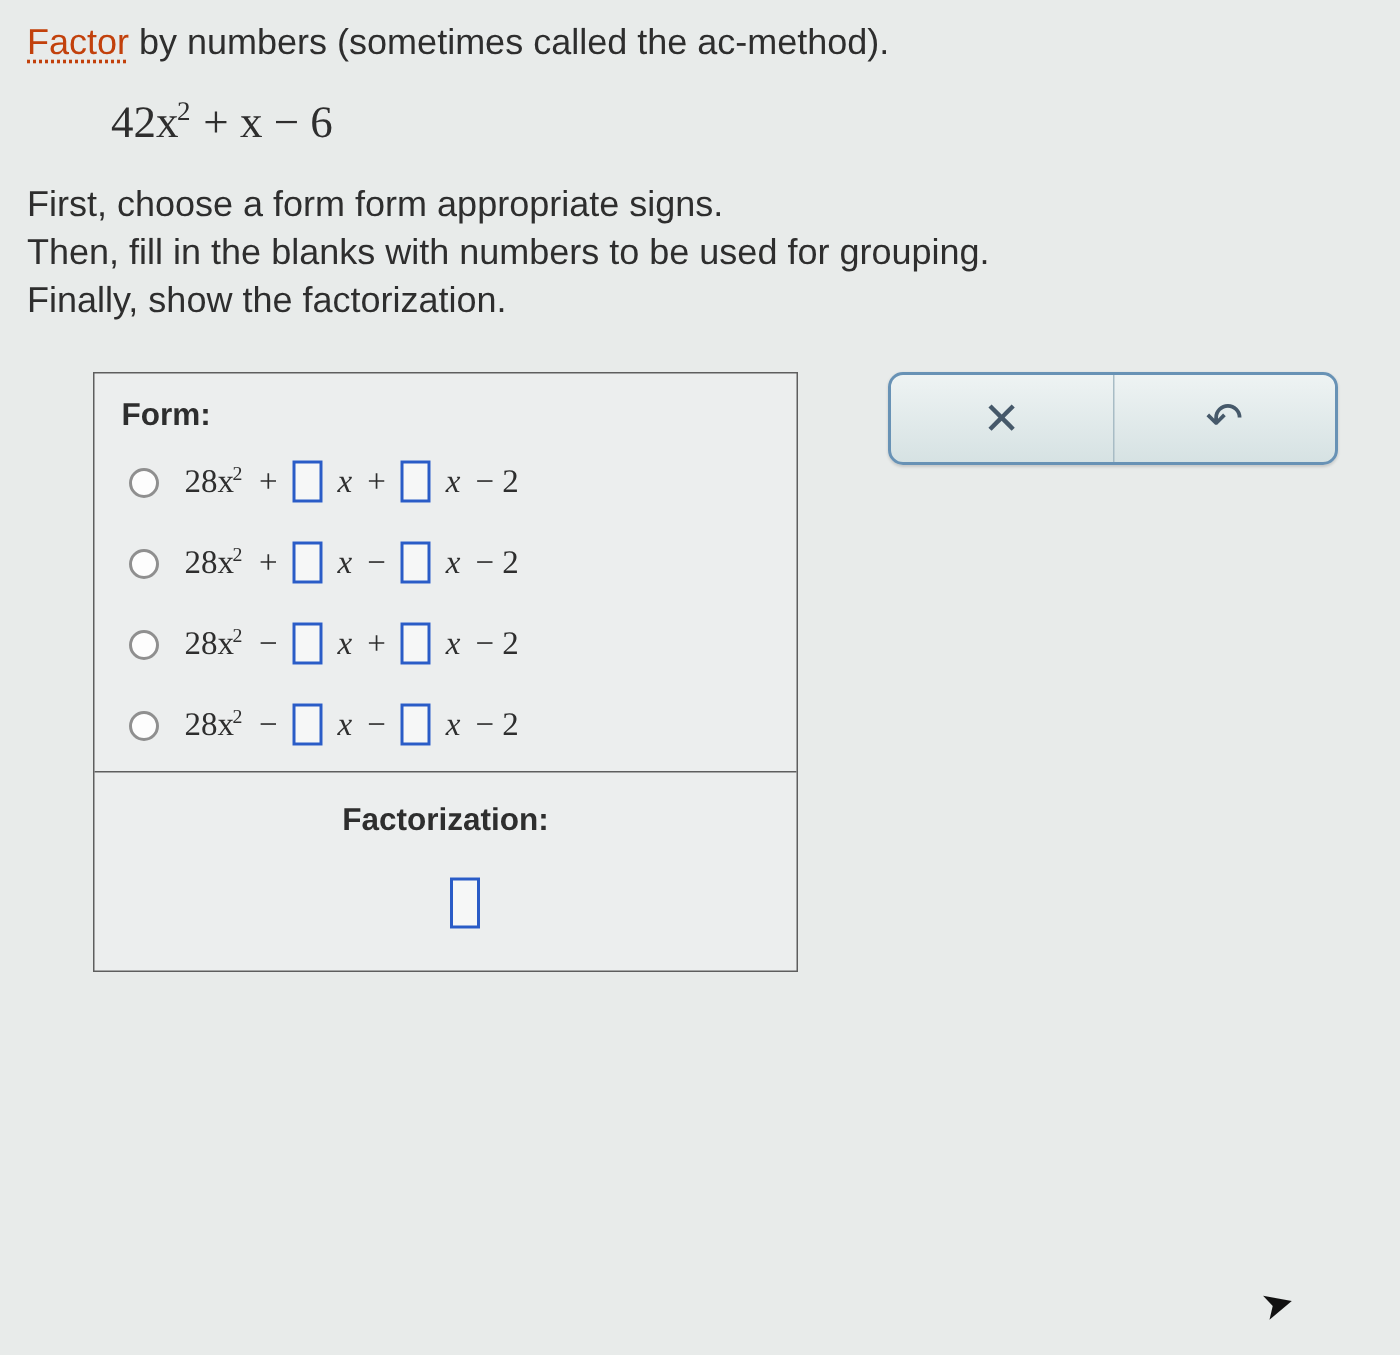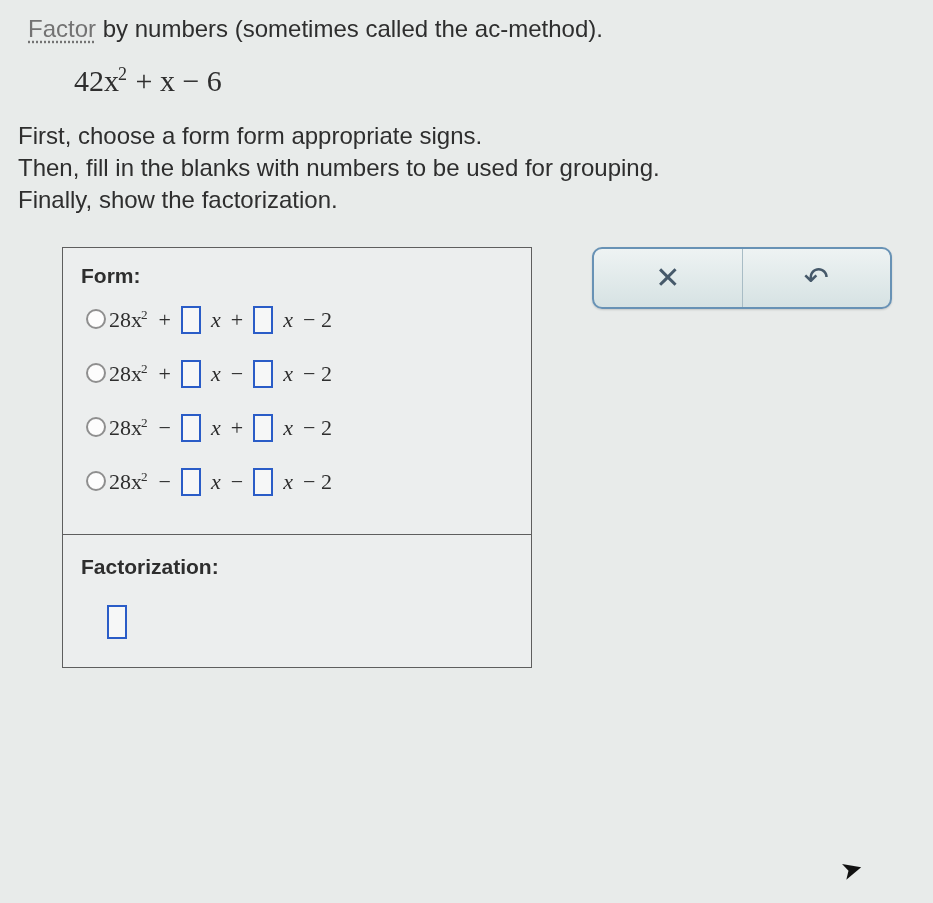--- a/index.html
+++ b/index.html
@@ -8,45 +8,46 @@
     padding: 12px 18px;
     width: 933px;
     height: 903px;
     background: #e8ebea;
     font-family: "Segoe UI", Verdana, Arial, sans-serif;
     font-size: 24px;
     color: #2e2e2e;
     position: relative;
   }
   .link {
-    color: #737373;
+    color: #c2410c;
     text-decoration: underline dotted;
     text-underline-offset: 4px;
-    margin-left: 10px;
   }
   .prompt-line { line-height: 1.4; }
   .expression {
     font-family: "Cambria Math", "Times New Roman", serif;
     font-size: 30px;
     margin: 18px 0 22px 56px;
   }
   .expression sup, .expr-part sup { font-size: 0.6em; vertical-align: super; position: relative; left: -1px; }
   .instructions { font-size: 24px; line-height: 1.35; margin-bottom: 30px; }
   .italic { }
   .work-row { display: flex; align-items: flex-start; gap: 60px; padding-left: 44px; }
   .form-box {
     border: 1px solid #5e5e5e;
     background: #eceeee;
     width: 470px;
   }
-  .form-top { border-bottom: 1px solid #5e5e5e; padding: 16px 18px 32px 18px; }
-  .form-bottom { padding: 20px 18px 28px 18px; }
+  .form-top { border-bottom: 1px solid #5e5e5e; padding: 16px 18px 11px 18px; }
+  .form-bottom { padding: 20px 18px 28px 18px; text-align: center; }
   .form-title { font-weight: bold; font-size: 21px; margin-bottom: 18px; }
   .option-row {
     display: flex;
+    align-items: center;
+    gap: 14px;
     margin-bottom: 26px;
     font-family: "Cambria Math", "Times New Roman", serif;
     font-size: 22px;
   }
   .option-row:last-child { margin-bottom: 6px; }
   .radio {
     appearance: none;
     width: 20px; height: 20px;
     border: 2px solid #8f8f8f;
     border-radius: 50%;

